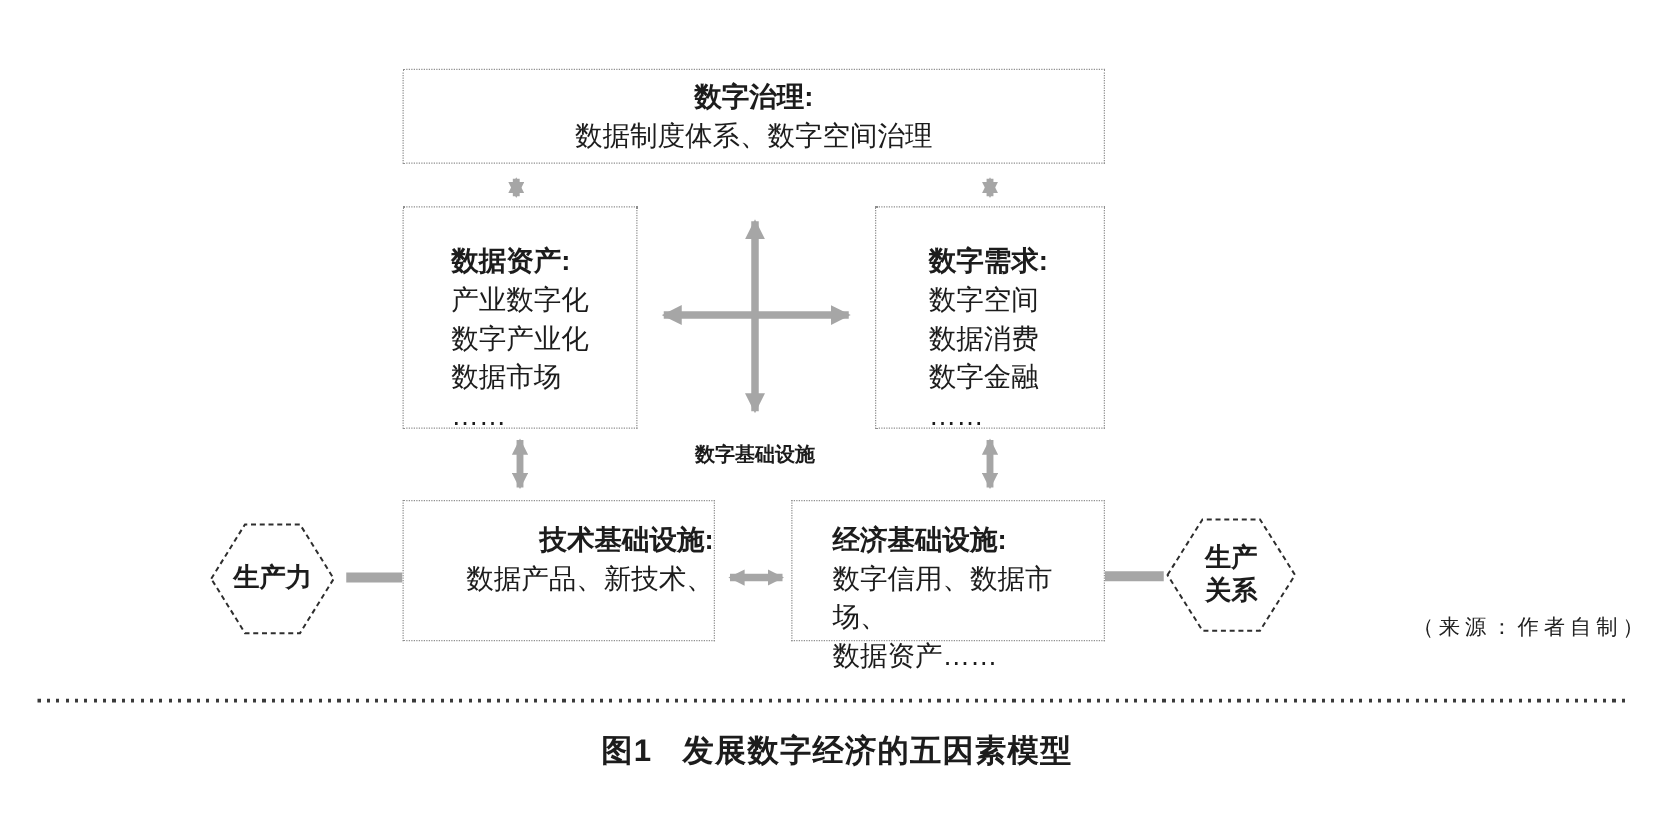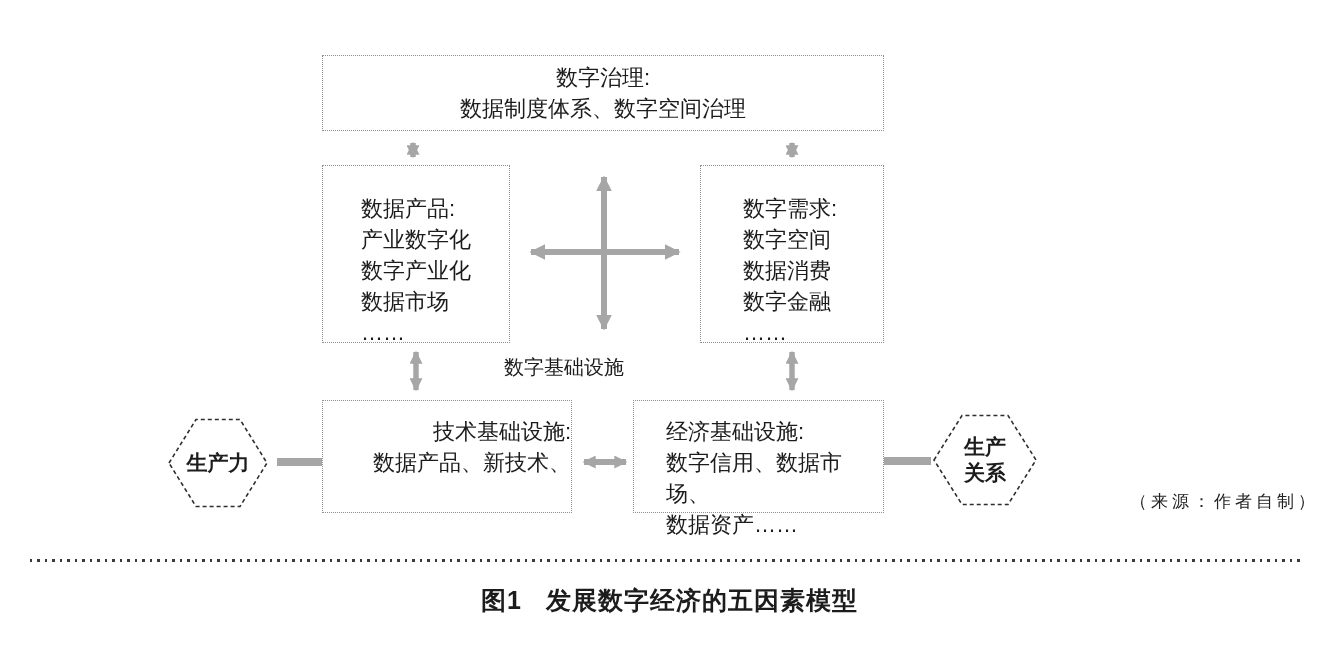--- a/index.html
+++ b/index.html
@@ -7,33 +7,33 @@
     position:relative; width:1339px; height:660px; background:#ffffff;
     font-family:"Liberation Sans","DejaVu Sans",sans-serif;
     color:#1c1c1c; overflow:hidden;
   }
   #connectors { position:absolute; left:0; top:0; pointer-events:none; }
   .dbox {
     position:absolute; box-sizing:border-box;
     border:1px dotted #8f8f8f; background:#ffffff;
     font-size:22px; line-height:31px;
   }
-  .btitle { font-weight:normal; }
+  .btitle { font-weight:bold; }
   .tcenter { text-align:center; }
   .top-pad { padding-top:6px; }
   .hexwrap { position:absolute; }
   .hexwrap svg { position:absolute; left:0; top:0; }
   .hexlabel {
     position:absolute; left:0; top:0; right:0; bottom:0;
     display:flex; align-items:center; justify-content:center;
     font-weight:bold; font-size:21px; line-height:26px; text-align:center;
   }
   .infra-label {
     position:absolute; left:504px; top:354px; width:200px;
-    font-weight:normal; font-size:20px;
+    text-align:center; font-weight:bold; font-size:16px;
   }
   .source-note {
     position:absolute; top:490px; right:20px;
     font-family:"DejaVu Serif","Liberation Serif",serif;
     font-size:17px; letter-spacing:4px; color:#222222; white-space:nowrap;
   }
   .divider {
     position:absolute; left:30px; top:559px; width:1272px; height:3px;
     background:repeating-linear-gradient(to right,#3a3a3a 0 2.5px, transparent 2.5px 7.5px);
   }
@@ -69,21 +69,21 @@
       <line x1="884" y1="461" x2="931" y2="461" stroke-width="8"></line>
     </g>
   </svg>
 
   <div class="dbox tcenter top-pad" style="left:322px; top:55px; width:562px; height:76px;">
     <div class="btitle">数字治理:</div>
     <div>数据制度体系、数字空间治理</div>
   </div>
 
   <div class="dbox" style="left:322px; top:165px; width:188px; height:178px; padding:27px 0 0 38px;">
-    <div class="btitle">数据产品:</div>
+    <div class="btitle">数据资产:</div>
     <div>产业数字化</div>
     <div>数字产业化</div>
     <div>数据市场</div>
     <div>……</div>
   </div>
 
   <div class="dbox" style="left:700px; top:165px; width:184px; height:178px; padding:27px 0 0 42px;">
     <div class="btitle">数字需求:</div>
     <div>数字空间</div>
     <div>数据消费</div>

